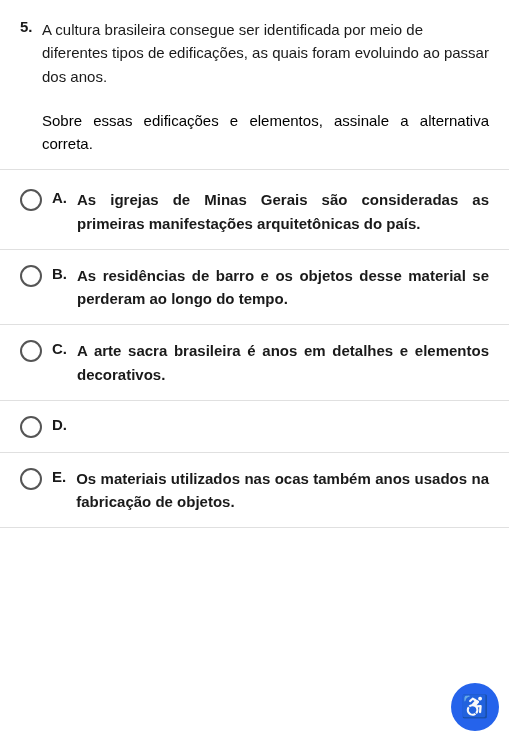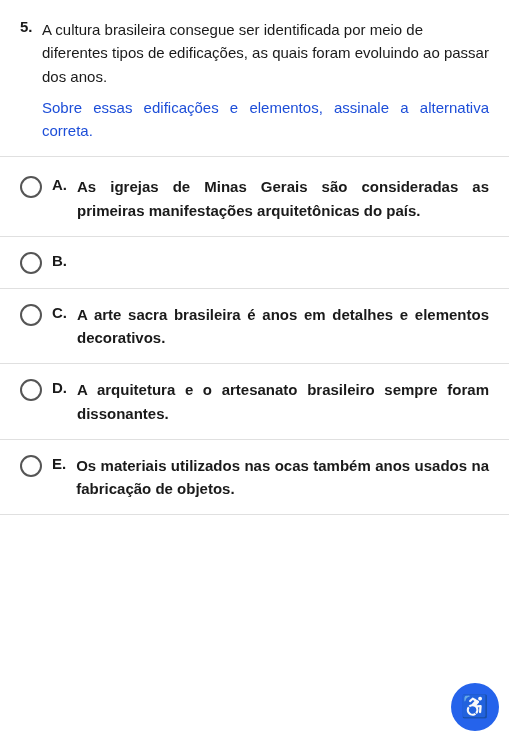--- a/index.html
+++ b/index.html
@@ -34,24 +34,24 @@
       min-width: 18px;
     }
 
     .question-text {
       text-align: justify;
       line-height: 1.55;
       color: #1a1a1a;
     }
 
     .question-instruction {
-      margin-top: 8px;
+      margin-top: 21px;
       text-align: justify;
       line-height: 1.55;
-      color: #1d4ed8;
+      color: #000000;
     }
 
     .options-container {
       margin-top: 4px;
     }
 
     .option-row {
       display: flex;
       align-items: flex-start;
       padding: 14px 20px 14px 20px;
@@ -122,32 +122,32 @@
 
   <div class="option-row">
     <div class="option-radio"></div>
     <span class="option-label">A.</span>
     <span class="option-text">As  igrejas  de  Minas  Gerais  são consideradas as primeiras manifestações arquitetônicas do país.</span>
   </div>
 
   <div class="option-row">
     <div class="option-radio"></div>
     <span class="option-label">B.</span>
+    <span class="option-text">As residências de barro e os objetos desse material se perderam ao longo do tempo.</span>
   </div>
 
   <div class="option-row">
     <div class="option-radio"></div>
     <span class="option-label">C.</span>
     <span class="option-text">A arte sacra brasileira é anos em detalhes e elementos decorativos.</span>
   </div>
 
   <div class="option-row">
     <div class="option-radio"></div>
     <span class="option-label">D.</span>
-    <span class="option-text">A arquitetura e o artesanato brasileiro sempre foram dissonantes.</span>
   </div>
 
   <div class="option-row">
     <div class="option-radio"></div>
     <span class="option-label">E.</span>
     <span class="option-text">Os materiais utilizados nas ocas também anos usados na fabricação de objetos.</span>
   </div>
 
 </div>
 

